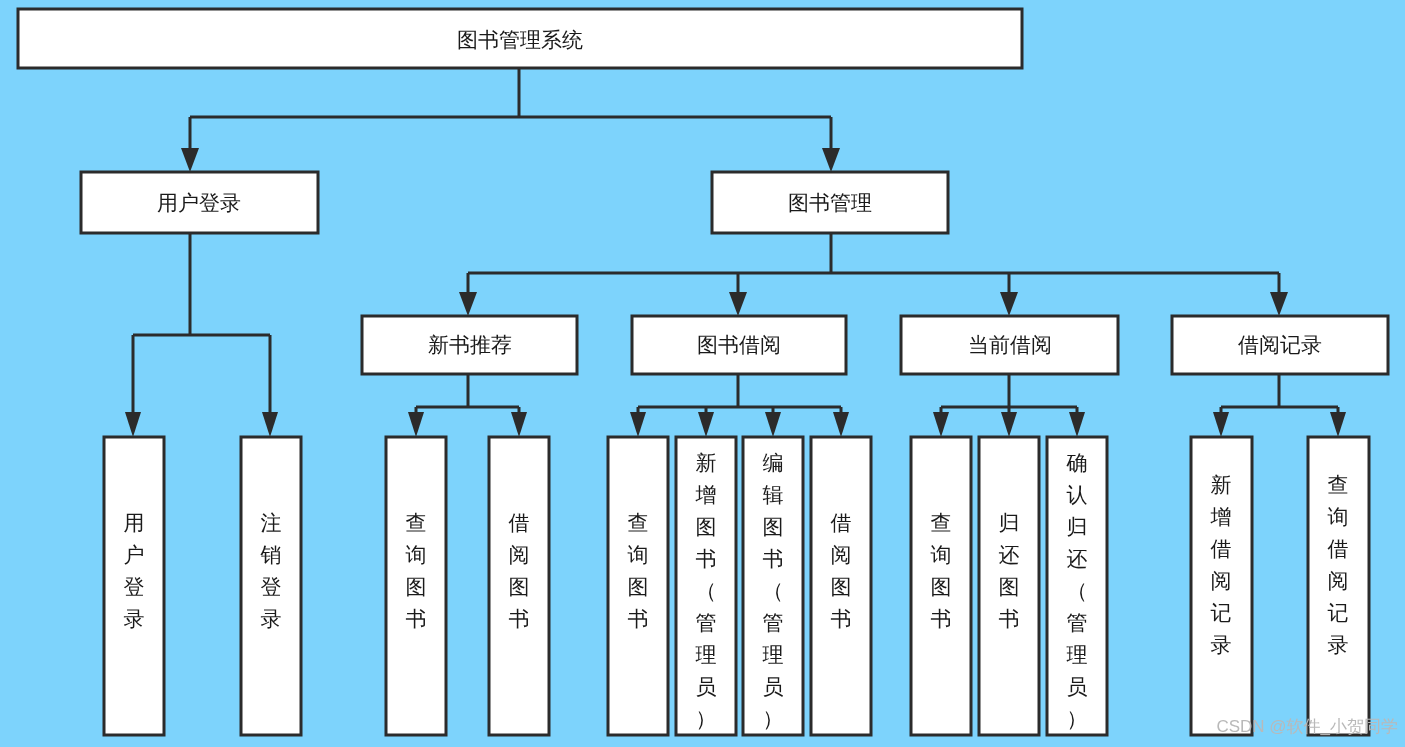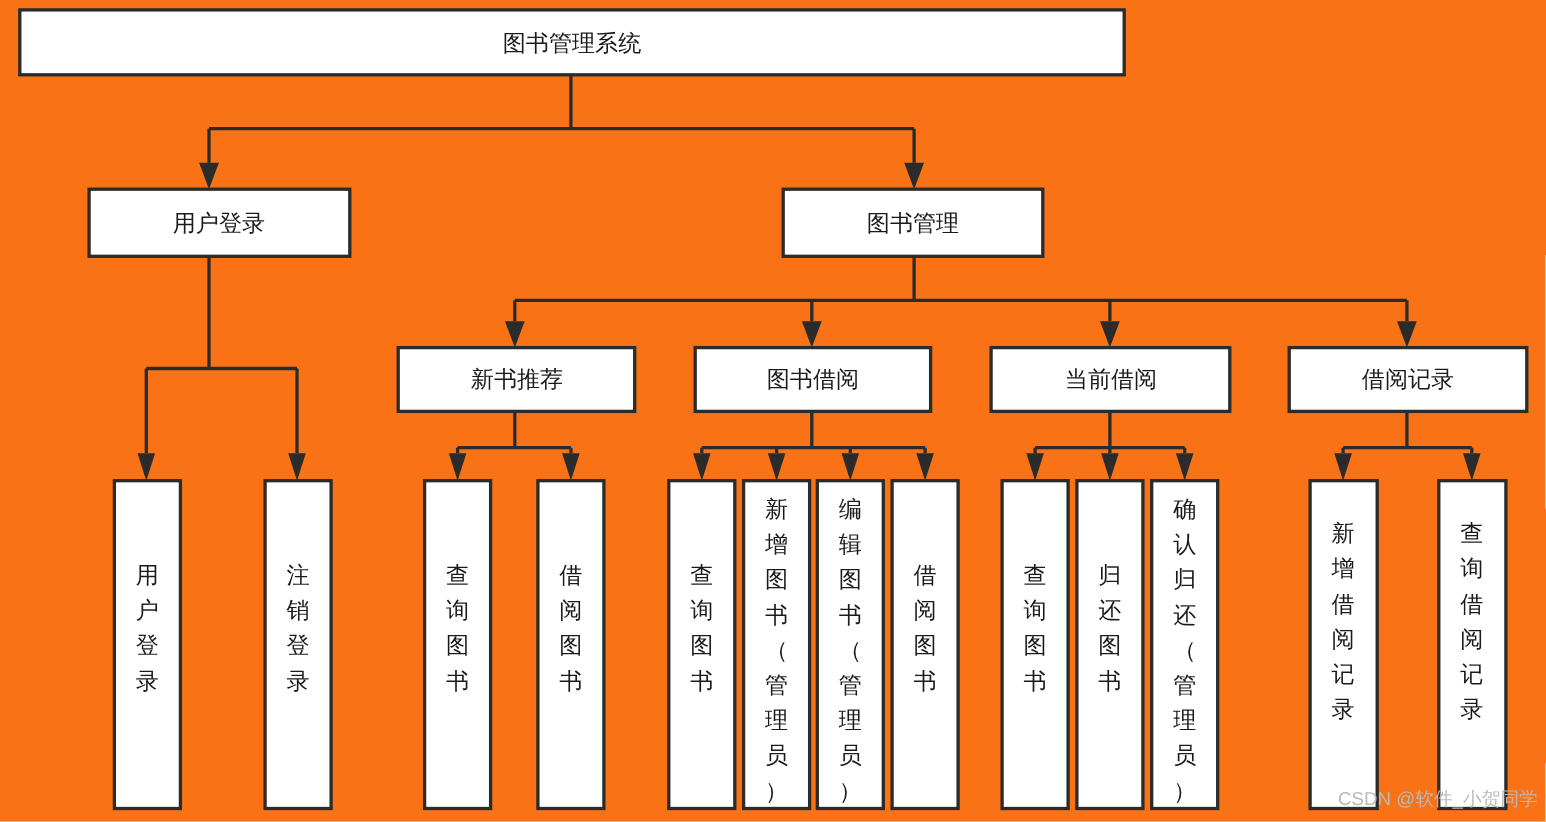--- a/index.html
+++ b/index.html
@@ -8,21 +8,21 @@
     padding: 0;
     background: #ffffff;
   }
   body {
     font-family: "Liberation Sans", "DejaVu Sans", sans-serif;
   }
   #diagram-root {
     position: relative;
     width: 1405px;
     height: 747px;
-    background: #f97316;
+    background: #7dd3fc;
     overflow: hidden;
   }
   svg.diagram-canvas {
     position: absolute;
     left: 0;
     top: 0;
     width: 1405px;
     height: 747px;
   }
   .node-rect {

